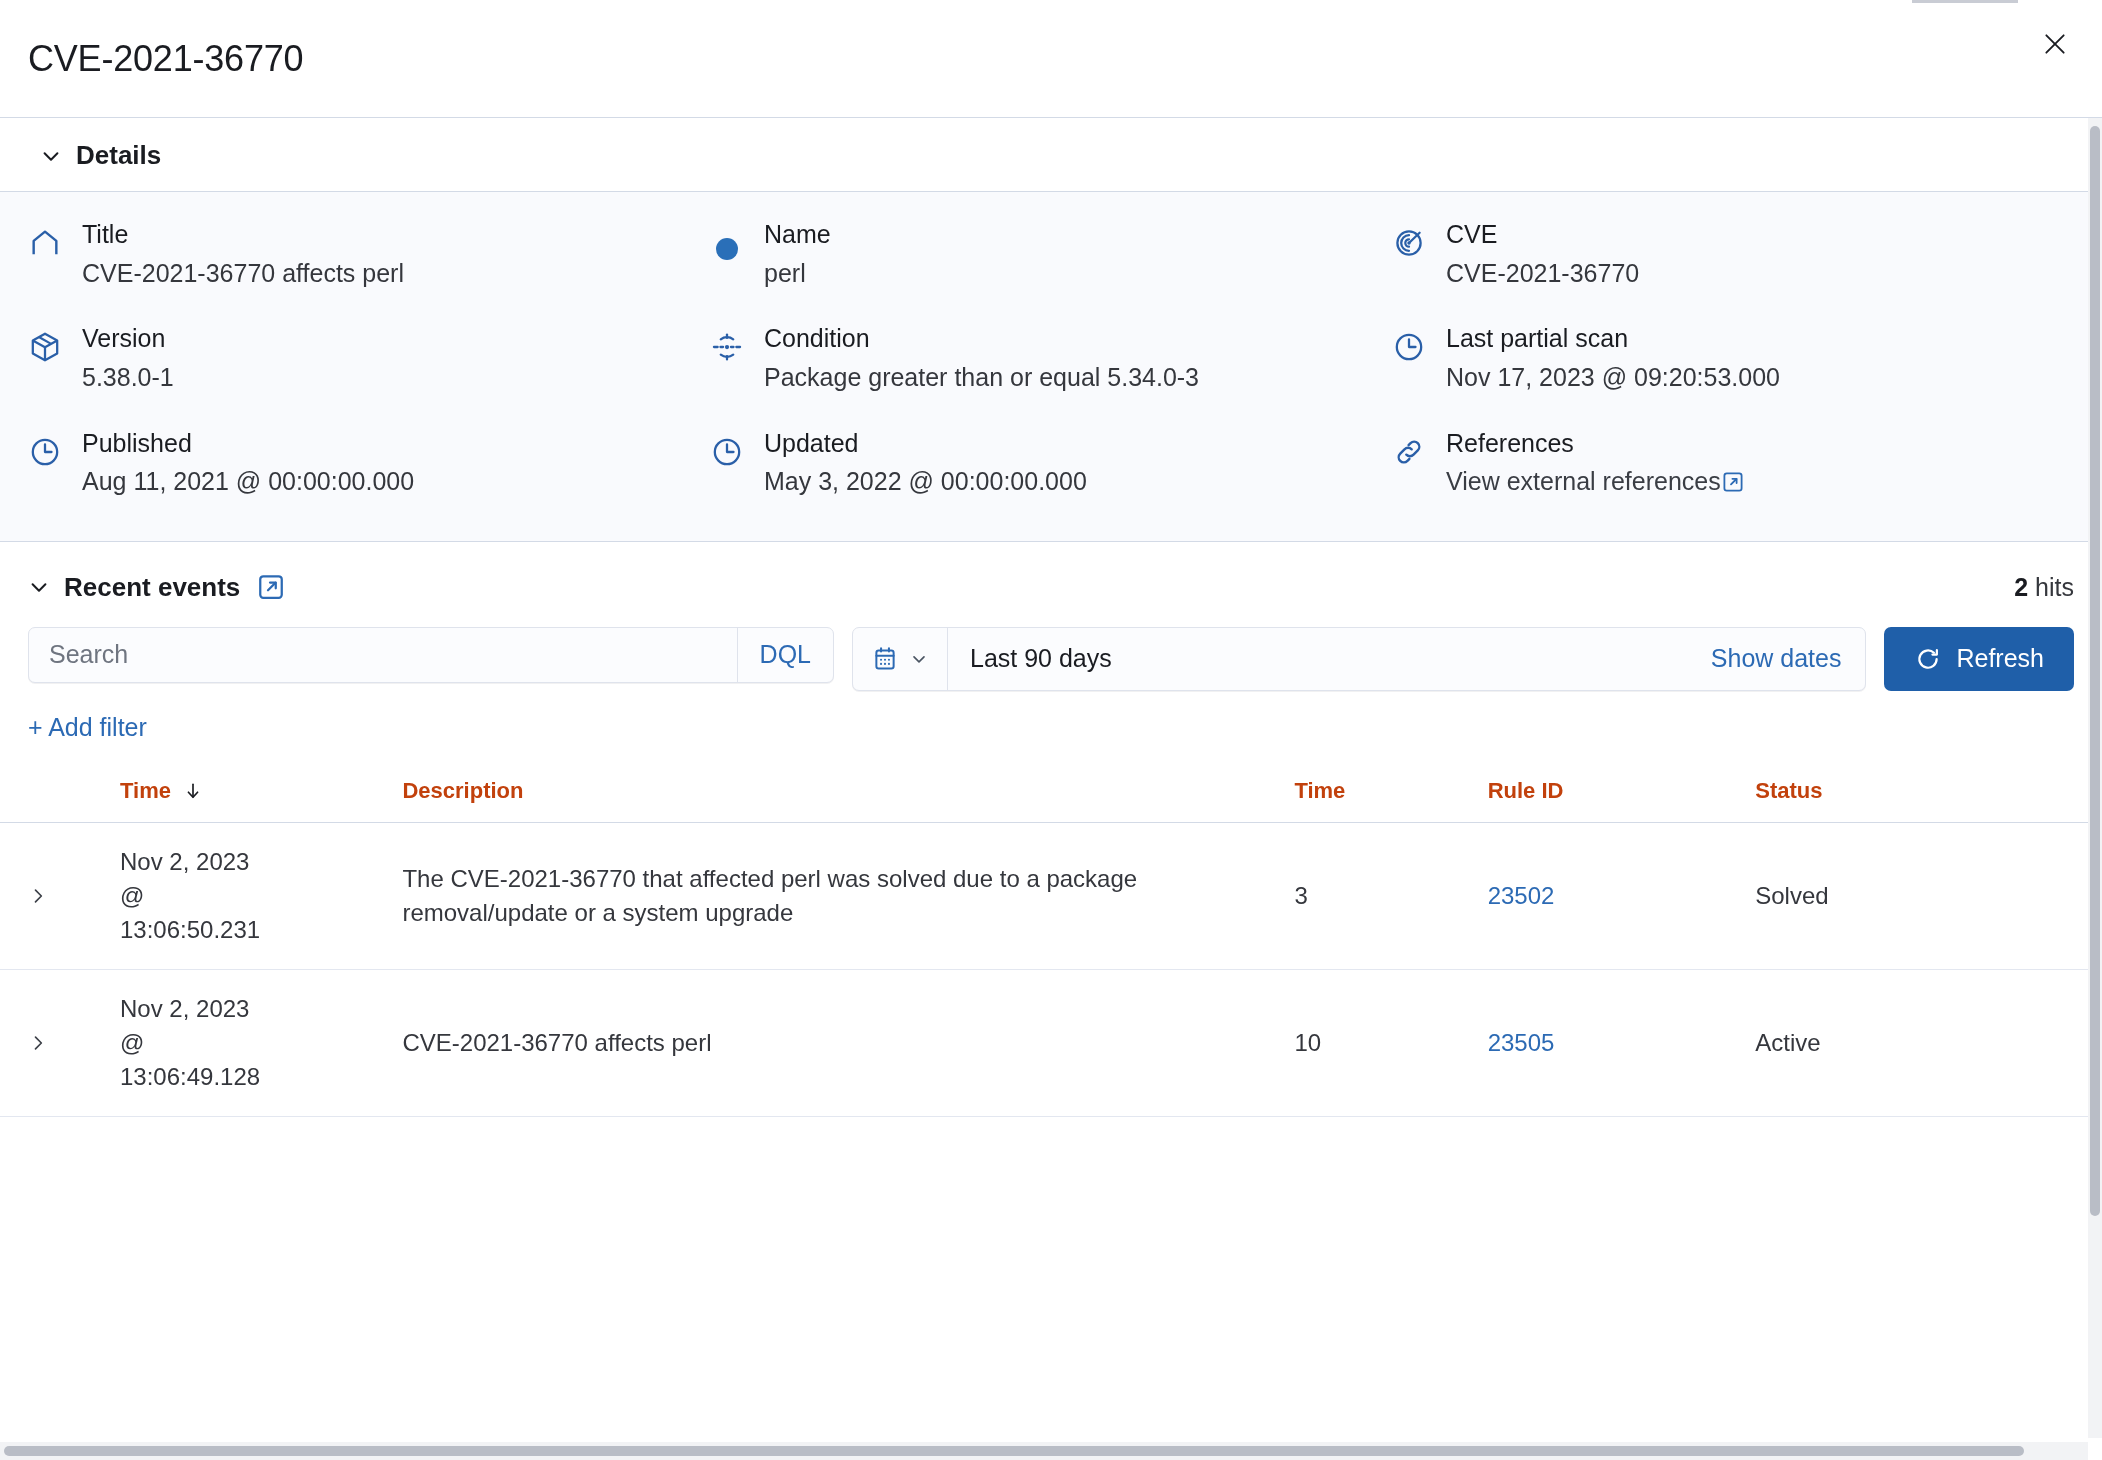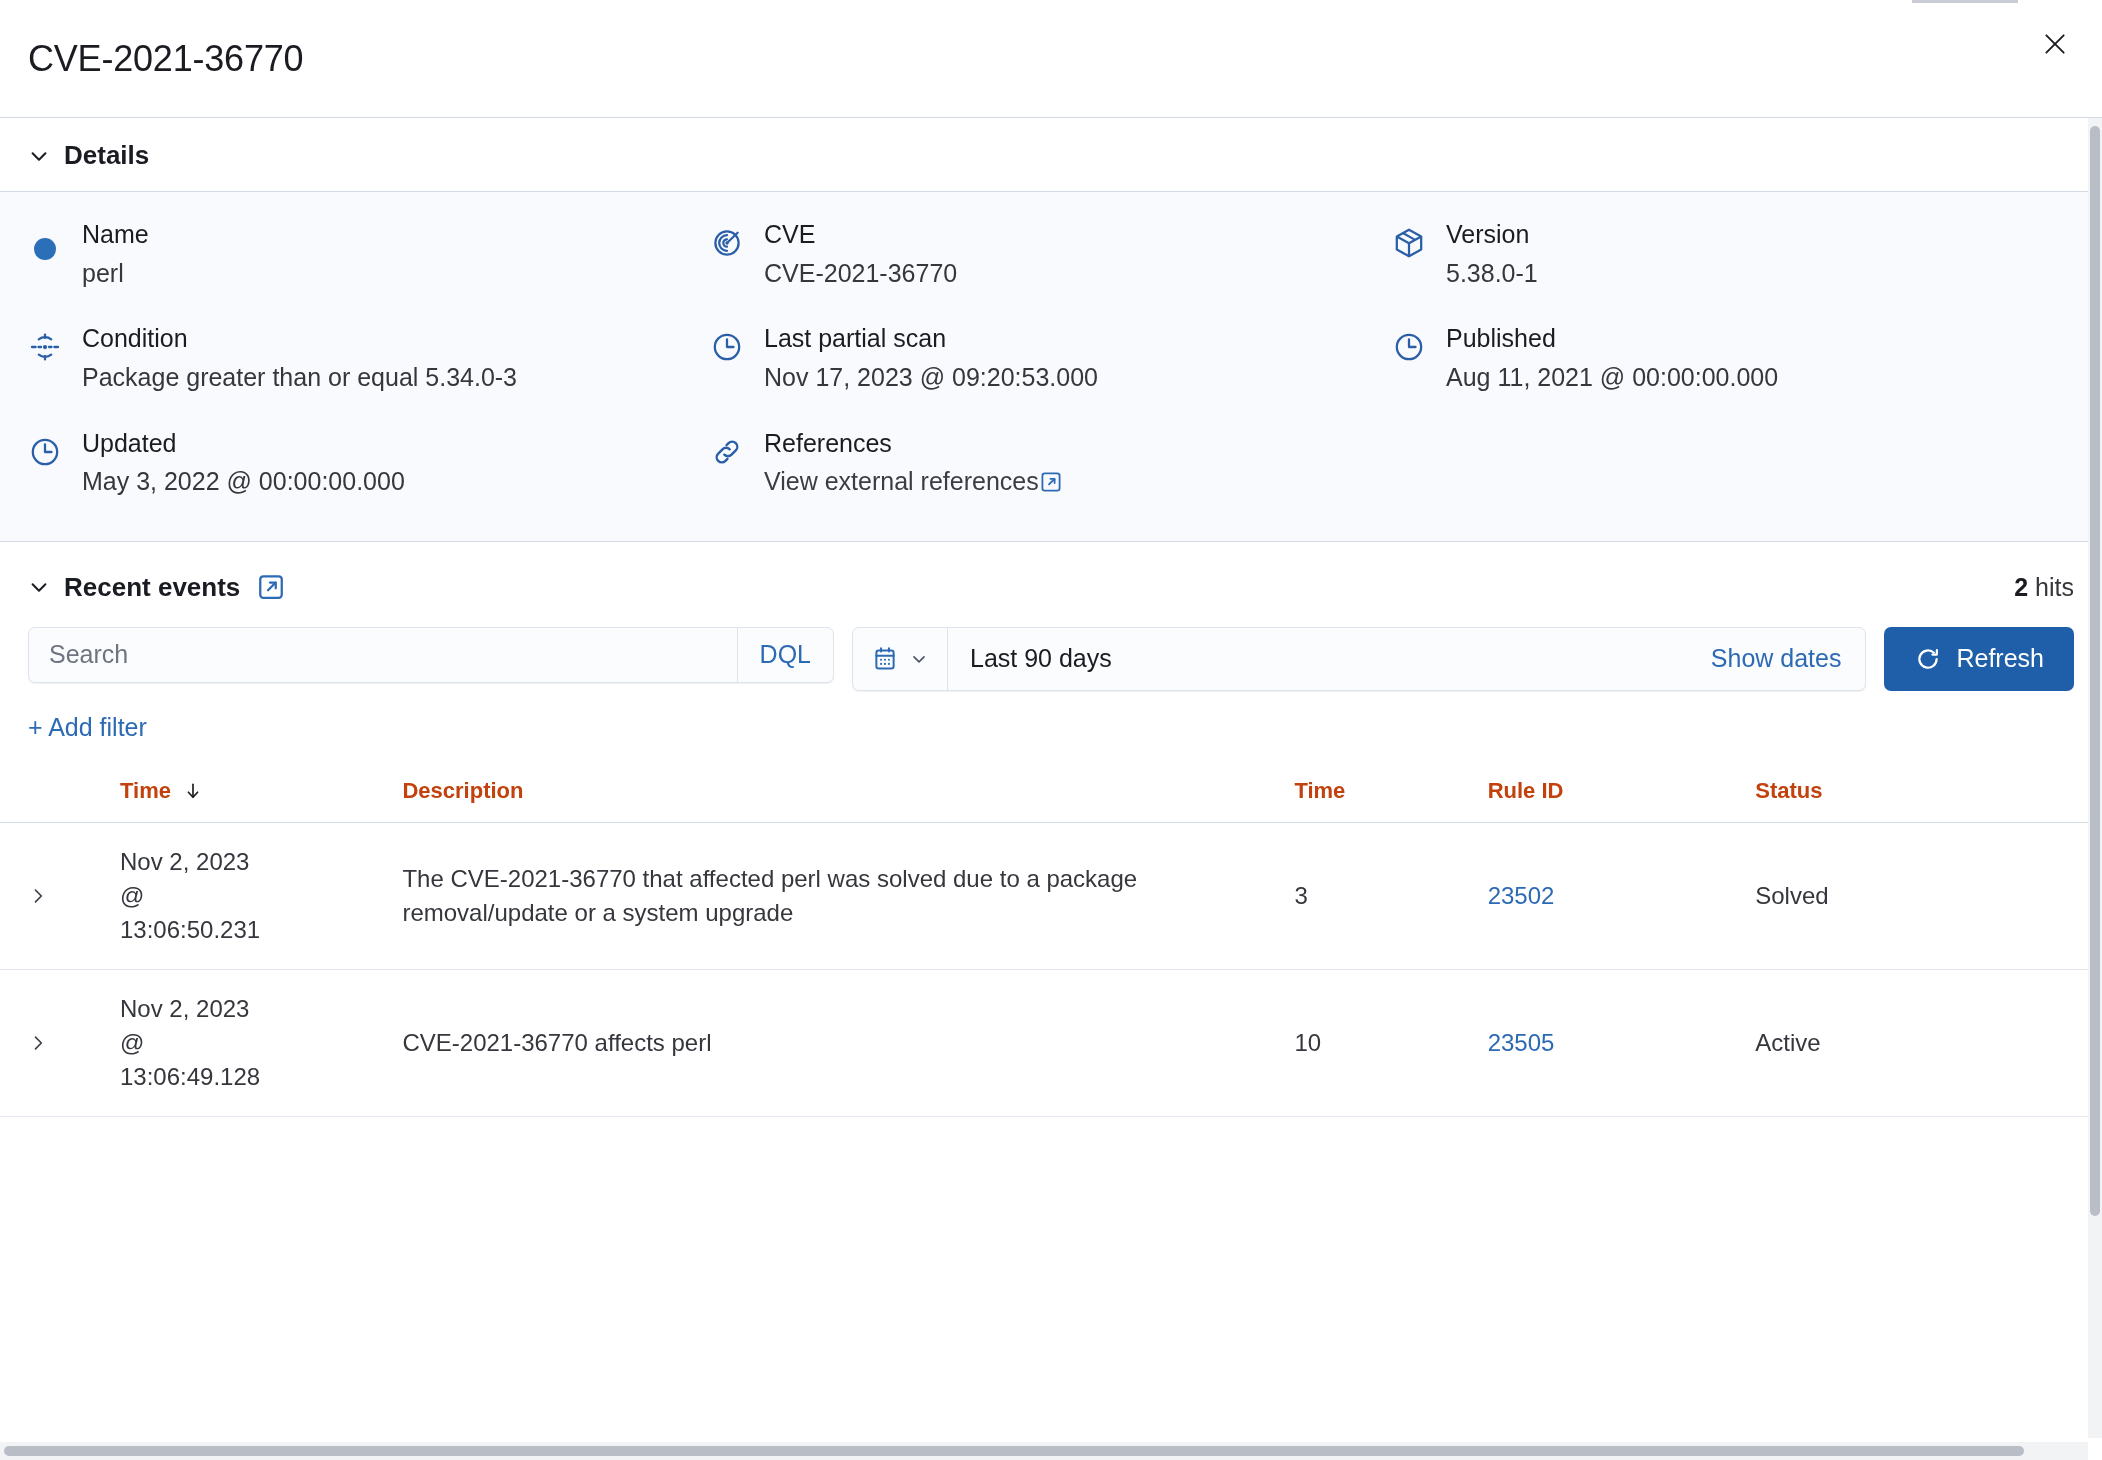--- a/index.html
+++ b/index.html
@@ -34,21 +34,21 @@
   .top-accent {
     position: absolute; top: 0; left: 1912px; width: 106px; height: 3px;
     background: #c9ccd4;
   }
 
   
   .flyout-body { flex: 1; overflow: hidden; position: relative; }
 
   .section-head {
     display: flex; align-items: center; gap: 14px;
-    padding: 22px 28px 20px 28px;
+    padding: 22px 28px 20px 40px;
   }
   .section-head.details-head { border-bottom: 1px solid #d3dae6; }
   .chev {
     width: 22px; height: 22px; flex: none; display: block;
   }
   .section-title { font-size: 26px; font-weight: 700; color: #1a1c21; }
 
   
   .details-panel {
     background: #f9fafd;
@@ -217,20 +217,31 @@
           <polyline points="5,9 12,16 19,9"></polyline>
         </svg>
       </span>
       <span class="section-title">Details</span>
     </div>
 
     
     <div class="details-panel">
       <div class="details-grid">
 
+        <div class="field">
+          <span class="field-icon">
+            <svg viewBox="0 0 24 24" fill="none" stroke="#2a5fa8" stroke-width="1.7" stroke-linejoin="round">
+              <path d="M4 20V10.5L12 4l8 6.5V20"></path>
+            </svg>
+          </span>
+          <div class="field-text">
+            <div class="field-label">Title</div>
+            <div class="field-value">CVE-2021-36770 affects perl</div>
+          </div>
+        </div>
 
         <div class="field">
           <span class="field-icon" style="display:flex;justify-content:center;">
             <span class="dot-icon"></span>
           </span>
           <div class="field-text">
             <div class="field-label">Name</div>
             <div class="field-value">perl</div>
           </div>
         </div>

